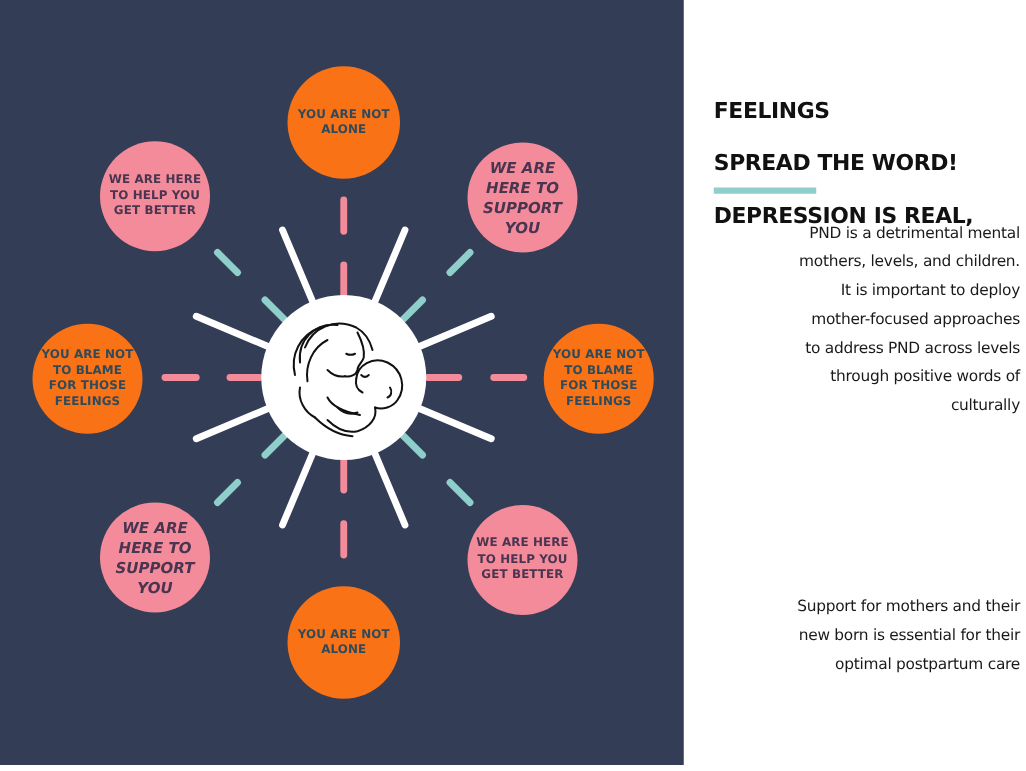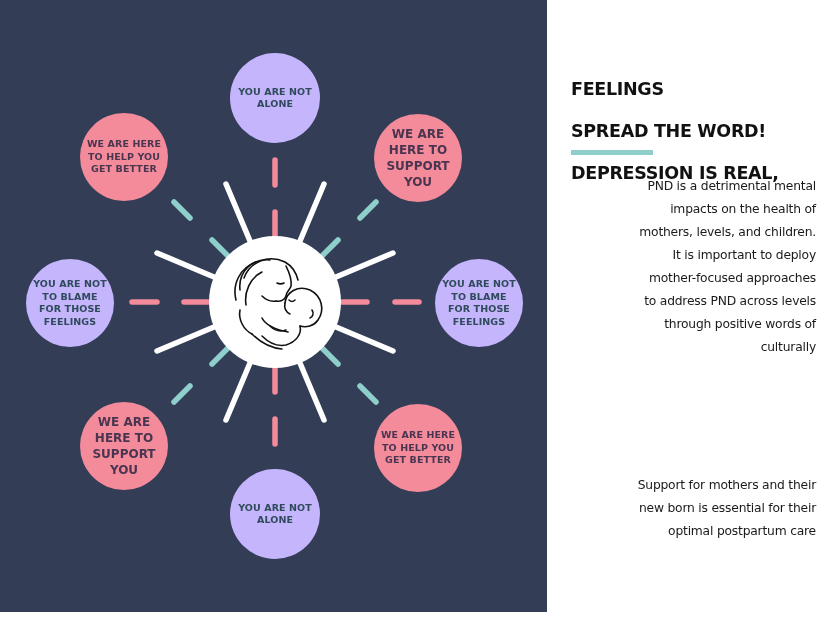--- a/index.html
+++ b/index.html
@@ -1,24 +1,24 @@
 <!DOCTYPE html>
 <html><head>
 <meta charset="utf-8">
 <style>
   html, body { margin:0; padding:0; }
   body { width:821px; height:617px; background:#ffffff; position:relative; overflow:hidden; font-family:"DejaVu Sans", sans-serif; }
   .panel { position:absolute; left:0; top:0; width:547px; height:612px; background:#333d56; }
   .panel svg { position:absolute; left:0; top:0; }
   .bubble { position:absolute; border-radius:50%; display:flex; align-items:center; justify-content:center; text-align:center; font-weight:bold; text-transform:uppercase; box-sizing:border-box; padding:0 4px; }
   .bubble span { display:block; }
-  .teal { background:#c4b5fd; color:#2f4a5a; }
+  .teal { background:#f97316; color:#2f4a5a; }
   .pink { background:#f48b9a; color:#4a3550; }
   .sm { font-size:9.5px; line-height:12.5px; letter-spacing:0.1px; }
-  .lg { font-size:12px; line-height:16px; }
+  .lg { font-size:12px; line-height:16px;font-style:italic; }
   .title { position:absolute; left:571px; top:58px; font-family:"DejaVu Sans", sans-serif; font-weight:bold; font-size:17.5px; line-height:21px; color:#111111; letter-spacing:-0.3px; white-space:pre-line; width:250px; }
   .divider { position:absolute; left:571px; top:150px; width:82px; height:5px; background:#8ecfcb; }
   .para { position:absolute; left:571px; width:245px; font-family:"DejaVu Sans", sans-serif; font-size:12.3px; line-height:23px; color:#1a1a1a; letter-spacing:-0.2px;text-align:right; }
   .para span { display:block; white-space:nowrap; }
 </style>
 </head>
 <body>
 
 <div class="panel">
   <svg width="547" height="612" viewBox="0 0 547 612">
@@ -154,21 +154,20 @@
 <div class="title">
   <span style="display:block">FEELINGS</span>
   <span style="display:block">SPREAD THE WORD!</span>
   <span style="display:block">DEPRESSION IS REAL,</span>
 </div>
 
 <div class="divider"></div>
 
 <div class="para" style="top:175px;">
   <span>PND is a detrimental mental</span>
-  <span>impacts on the health of</span>
   <span>mothers, levels, and children.</span>
   <span>It is important to deploy</span>
   <span>mother-focused approaches</span>
   <span>to address PND across levels</span>
   <span>through positive words of</span>
   <span>culturally</span>
 </div>
 
 <div class="para" style="top:474px;">
   <span>Support for mothers and their</span>

